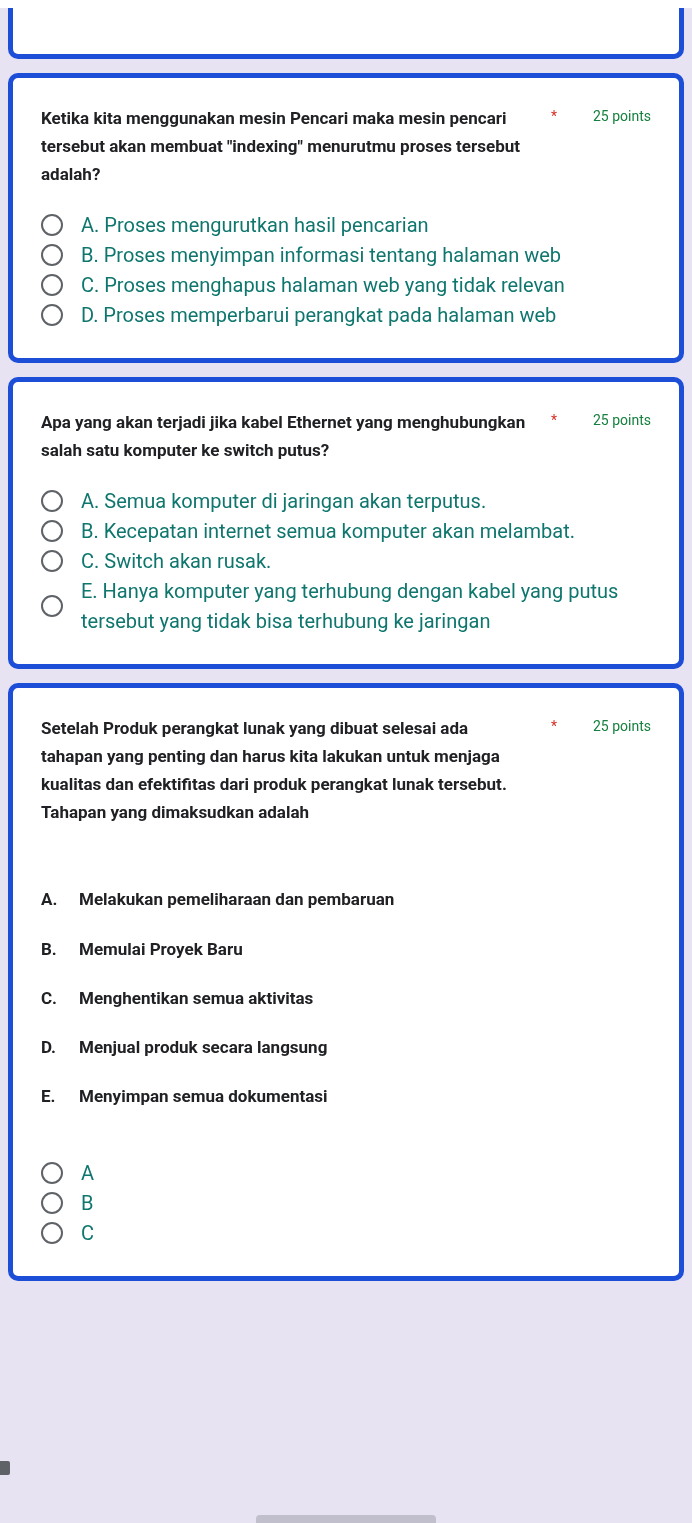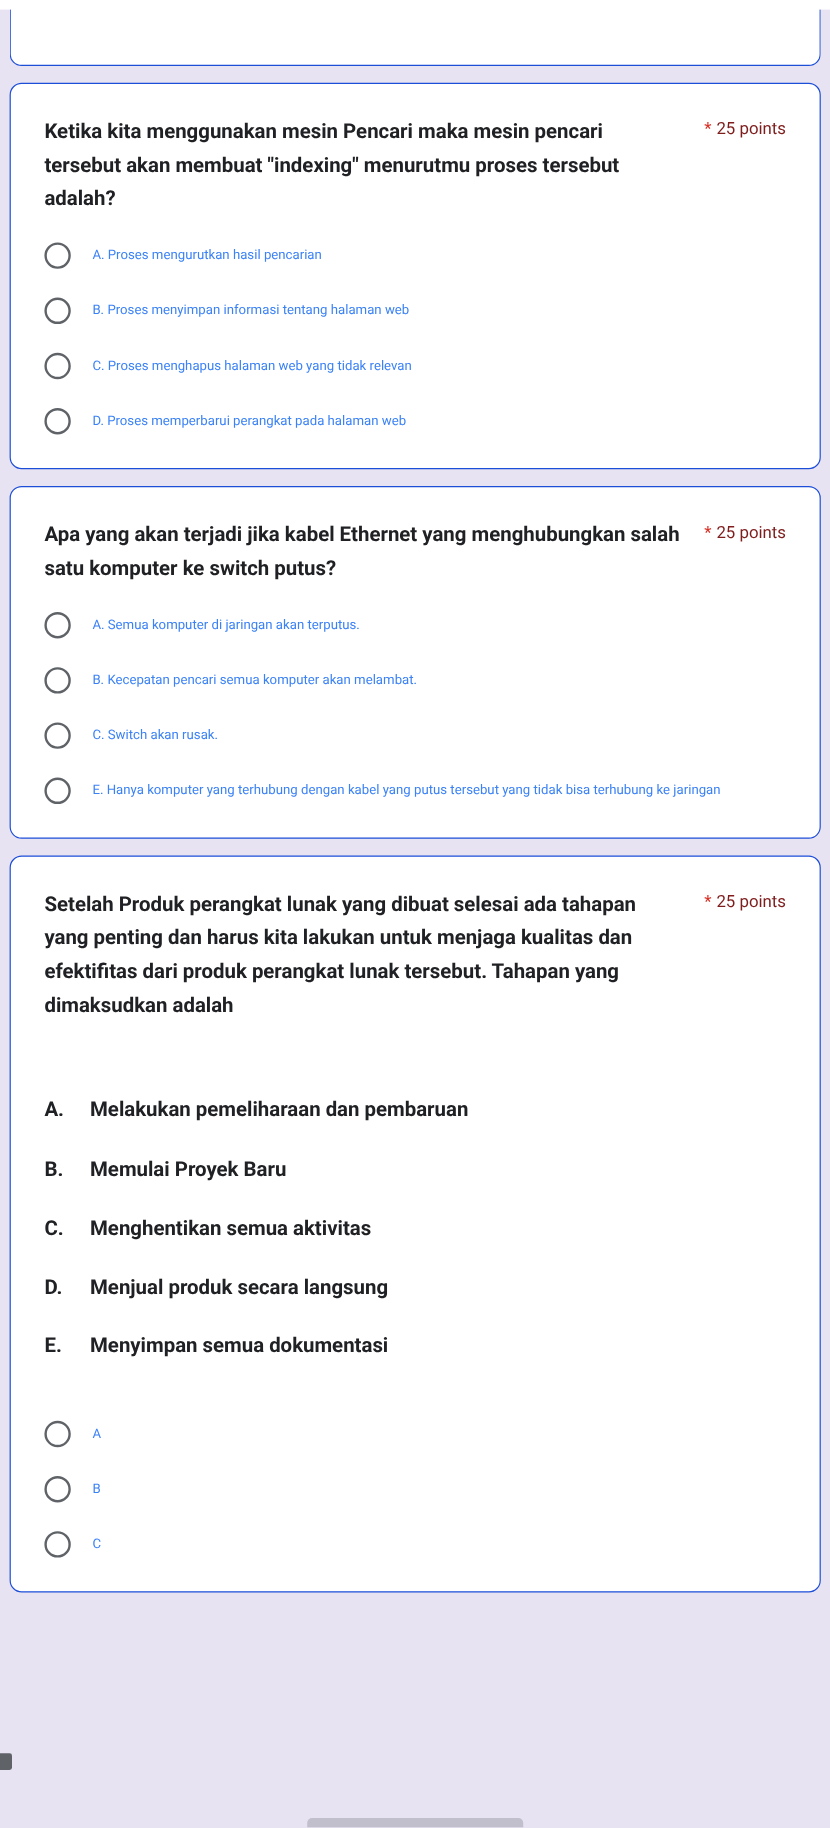--- a/index.html
+++ b/index.html
@@ -23,21 +23,21 @@
     position: absolute;
     top: 0;
     left: 0;
     right: 0;
   }
   .canvas {
     padding: 0 8px;
   }
   .card {
     background: #ffffff;
-    border: 1px solid #1d4ed8;
+    border: 5px solid #1d4ed8;
     border-radius: 10px;
     margin-top: 14px;
     padding: 26px 28px 28px 28px;
   }
   .card.stub {
     height: 50px;
     margin-top: 0;
     border-top: none;
     border-radius: 0 0 10px 10px;
   }
@@ -57,48 +57,48 @@
     white-space: nowrap;
     font-size: 14px;
     padding-top: 4px;
   }
   .points .star {
     color: #d93025;
     font-weight: 400;
     margin-right: 4px;
   }
   .points .pts {
-    color: #7f1d1d;
+    color: #15803d;
+    margin-left: 32px;
   }
   .options {
     margin-top: 22px;
   }
   .option {
     display: flex;
     align-items: center;
     gap: 18px;
-    margin-top: 24px;
     cursor: pointer;
   }
   .option:first-child{
     margin-top: 0;
   }
   .radio {
     flex: 0 0 22px;
     width: 22px;
     height: 22px;
     border: 2px solid #5f6368;
     border-radius: 50%;
     display: inline-block;
   }
   .opt-text {
     flex: 1;
-    font-size: 11px;
+    font-size: 20px;
     line-height: 1.5;
-    color: #3b82f6;
+    color: #0f766e;
   }
   .desc-block {
     margin-top: 60px;
     font-weight: 700;
     font-size: 17px;
     line-height: 1.6;
   }
   .desc-row {
     display: flex;
     gap: 20px;
@@ -176,21 +176,21 @@
         <span class="star">*</span><span class="pts">25 points</span>
       </div>
     </div>
     <div class="options">
       <label class="option">
           <span class="radio"></span>
           <span class="opt-text">A. Semua komputer di jaringan akan terputus.</span>
         </label>
       <label class="option">
           <span class="radio"></span>
-          <span class="opt-text">B. Kecepatan pencari semua komputer akan melambat.</span>
+          <span class="opt-text">B. Kecepatan internet semua komputer akan melambat.</span>
         </label>
       <label class="option">
           <span class="radio"></span>
           <span class="opt-text">C. Switch akan rusak.</span>
         </label>
       <label class="option">
           <span class="radio"></span>
           <span class="opt-text">E. Hanya komputer yang terhubung dengan kabel yang putus tersebut yang tidak bisa terhubung ke jaringan</span>
         </label>
     </div>

